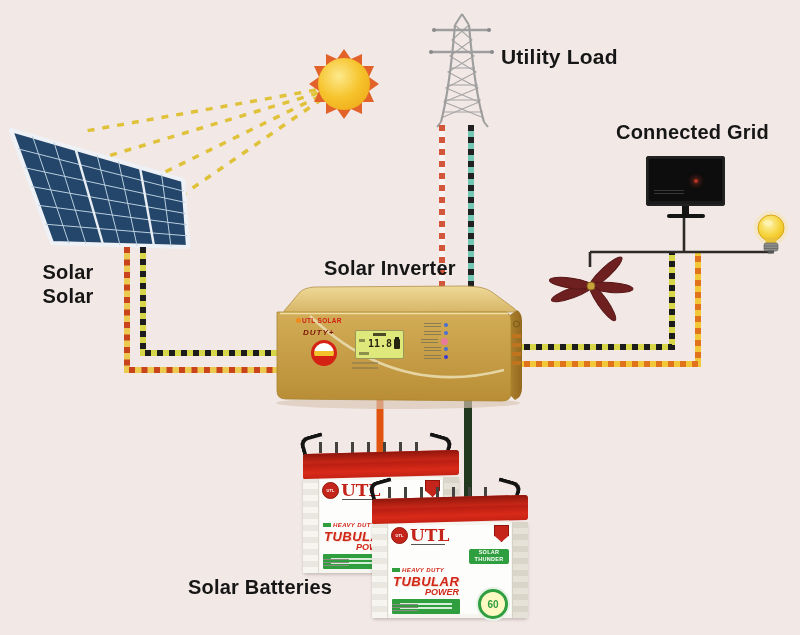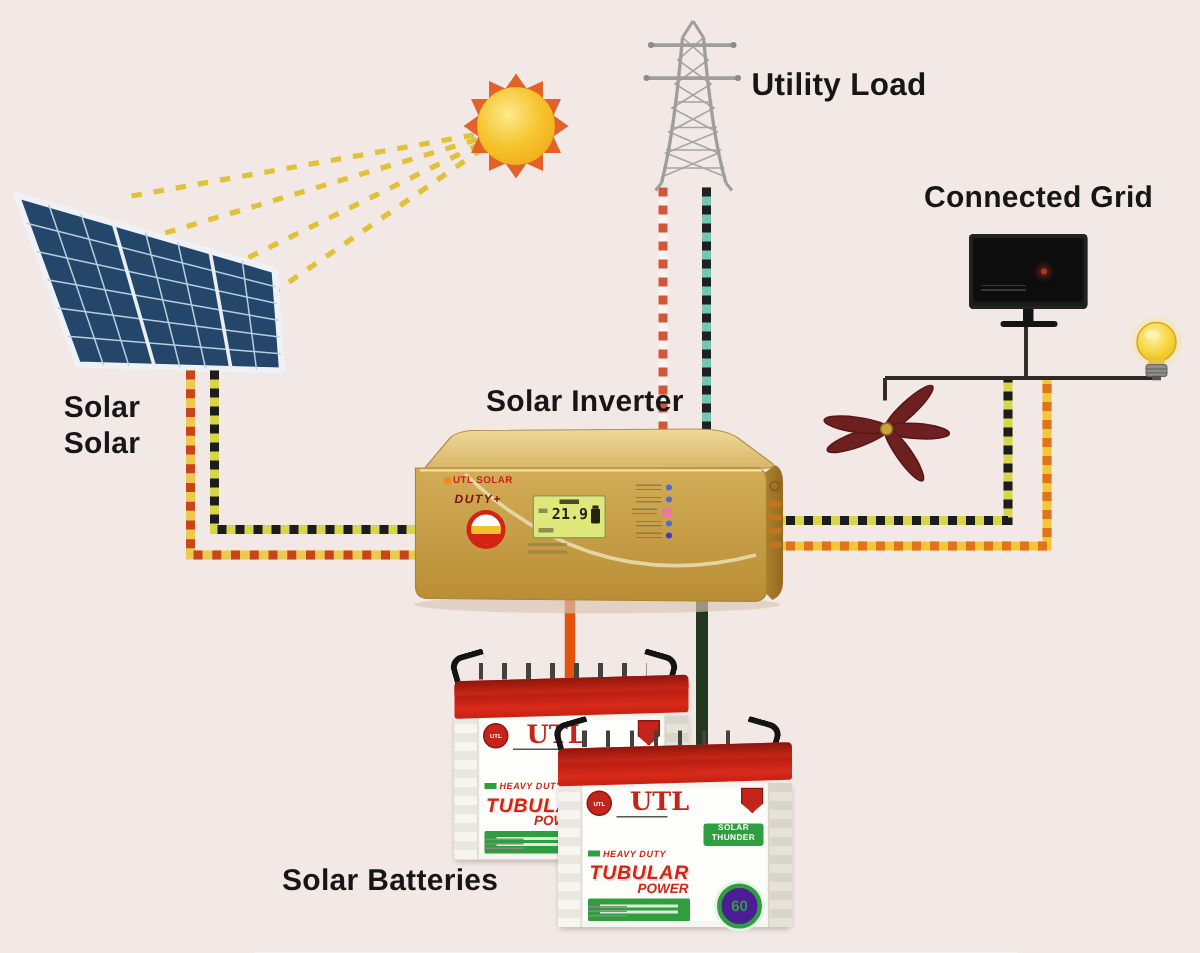--- a/index.html
+++ b/index.html
@@ -62,38 +62,38 @@
                  background:repeating-linear-gradient(90deg,#44423e 0 3px,rgba(0,0,0,0) 3px 16px);}
   .bat-top{position:relative;height:25px;background:linear-gradient(180deg,#e23327 0,#bb1f12 45%,#d92a19 75%,#c42214 100%);
            border-radius:4px 6px 2px 2px;transform:skewY(-1.6deg);z-index:2;}
   .bat-rail{height:9px;background:linear-gradient(180deg,#8f150c,#c62716);border-radius:3px 3px 0 0;}
   .bat-body{position:relative;height:96px;background:#f6f5f0;border-radius:2px 2px 4px 4px;
             box-shadow:0 2px 3px rgba(90,70,60,.25);}
   .bat-side{position:absolute;top:0;bottom:0;width:15px;}
   .bat-side.left{left:0;background:repeating-linear-gradient(180deg,#e9e7df 0 6px,#f6f5f0 6px 12px);border-right:1px solid #deDAd0;}
   .bat-side.right{right:0;background:repeating-linear-gradient(180deg,#d9d5c8 0 6px,#e6e2d7 6px 12px);border-left:1px solid #d5d1c5;}
   .bat-label{position:absolute;left:17px;right:17px;top:3px;bottom:4px;background:#fdfdfb;}
-  .bat-row1{position:absolute;left:2px;top:2px;display:flex;align-items:center;gap:12px;}
+  .bat-row1{position:absolute;left:2px;top:2px;display:flex;align-items:center;gap:2px;}
   .bat-logo-circle{width:15px;height:15px;border-radius:50%;background:#c4241a;color:#fff;
                    font-size:4px;font-weight:700;display:flex;align-items:center;justify-content:center;
                    border:1px solid #8f150c;}
   .bat-brand{font-family:"DejaVu Serif",serif;font-weight:700;font-size:17px;color:#c4241a;line-height:15px;}
   .bat-brand-sub{position:absolute;left:22px;top:19px;width:34px;height:1px;background:#555;}
   .bat-shield{position:absolute;right:2px;top:0;width:13px;height:15px;background:#c4241a;
               clip-path:polygon(0 0,100% 0,100% 62%,50% 100%,0 62%);border:1px solid #8f150c;}
   .bat-badge{position:absolute;right:2px;top:24px;width:40px;height:15px;background:#2f9e3e;border-radius:2px;
              color:#fff;font-size:5.5px;font-weight:700;text-align:center;line-height:7px;letter-spacing:.3px;}
   .bat-heavy{position:absolute;left:3px;top:42px;font-size:6px;font-weight:800;font-style:italic;color:#d02616;letter-spacing:.4px;}
   .bat-heavy:before{content:"";display:inline-block;width:8px;height:4px;background:#2f9e3e;margin-right:2px;}
   .bat-tubular{position:absolute;left:4px;top:49px;font-size:13px;font-weight:800;font-style:italic;color:#d02616;
                letter-spacing:.5px;text-shadow:1px 1px 0 #f6d8d2;}
   .bat-power{position:absolute;left:36px;top:62px;font-size:9px;font-weight:800;font-style:italic;color:#d02616;}
   .bat-banner{position:absolute;left:3px;top:74px;width:68px;height:13px;background:#2f9e3e;border-radius:1px;padding-top:2px;}
   .bat-banner i{display:block;width:52px;height:2px;background:#eaf6ea;margin:2px auto 0;opacity:.9;}
-  .bat-warranty{position:absolute;right:3px;top:64px;width:24px;height:24px;border-radius:50%;background:#4c1d95;
+  .bat-warranty{position:absolute;right:3px;top:64px;width:24px;height:24px;border-radius:50%;background:#fef9c3;
                 border:3px solid #2f9e3e;box-shadow:0 0 0 2px #e6f2e6;display:flex;align-items:center;justify-content:center;
                 font-size:10px;font-weight:800;color:#2f9e3e;}
   .bat-fineprint{position:absolute;left:3px;bottom:3px;}
   .bat-fineprint i{display:block;width:26px;height:1px;background:#8a8a80;margin-top:2px;}
 </style>
 </head>
 <body>
 
 <div class="stage">
 
@@ -260,21 +260,21 @@
   <div class="lbl lbl-batteries">Solar Batteries</div>
 
   <div class="inv-logo">
     <span class="inv-sun"></span>
     <span>UTL SOLAR</span>
   </div>
   <div class="inv-model">DUTY+</div>
   <div class="inv-badge"></div>
   <div class="inv-lcd">
     <div class="lcd-top"></div>
-    <div class="lcd-val">21.9</div>
+    <div class="lcd-val">11.8</div>
     <div class="lcd-batt"></div>
     <div class="lcd-sm" style="left:3px;top:8px;"></div>
     <div class="lcd-sm" style="left:3px;bottom:3px;width:10px;"></div>
   </div>
   <div class="inv-ind">
     <div class="ind-row">
         <span class="ind-txt"></span>
         <span class="ind-dot" style="background:#4a6fd4"></span>
       </div>
     <div class="ind-row">

